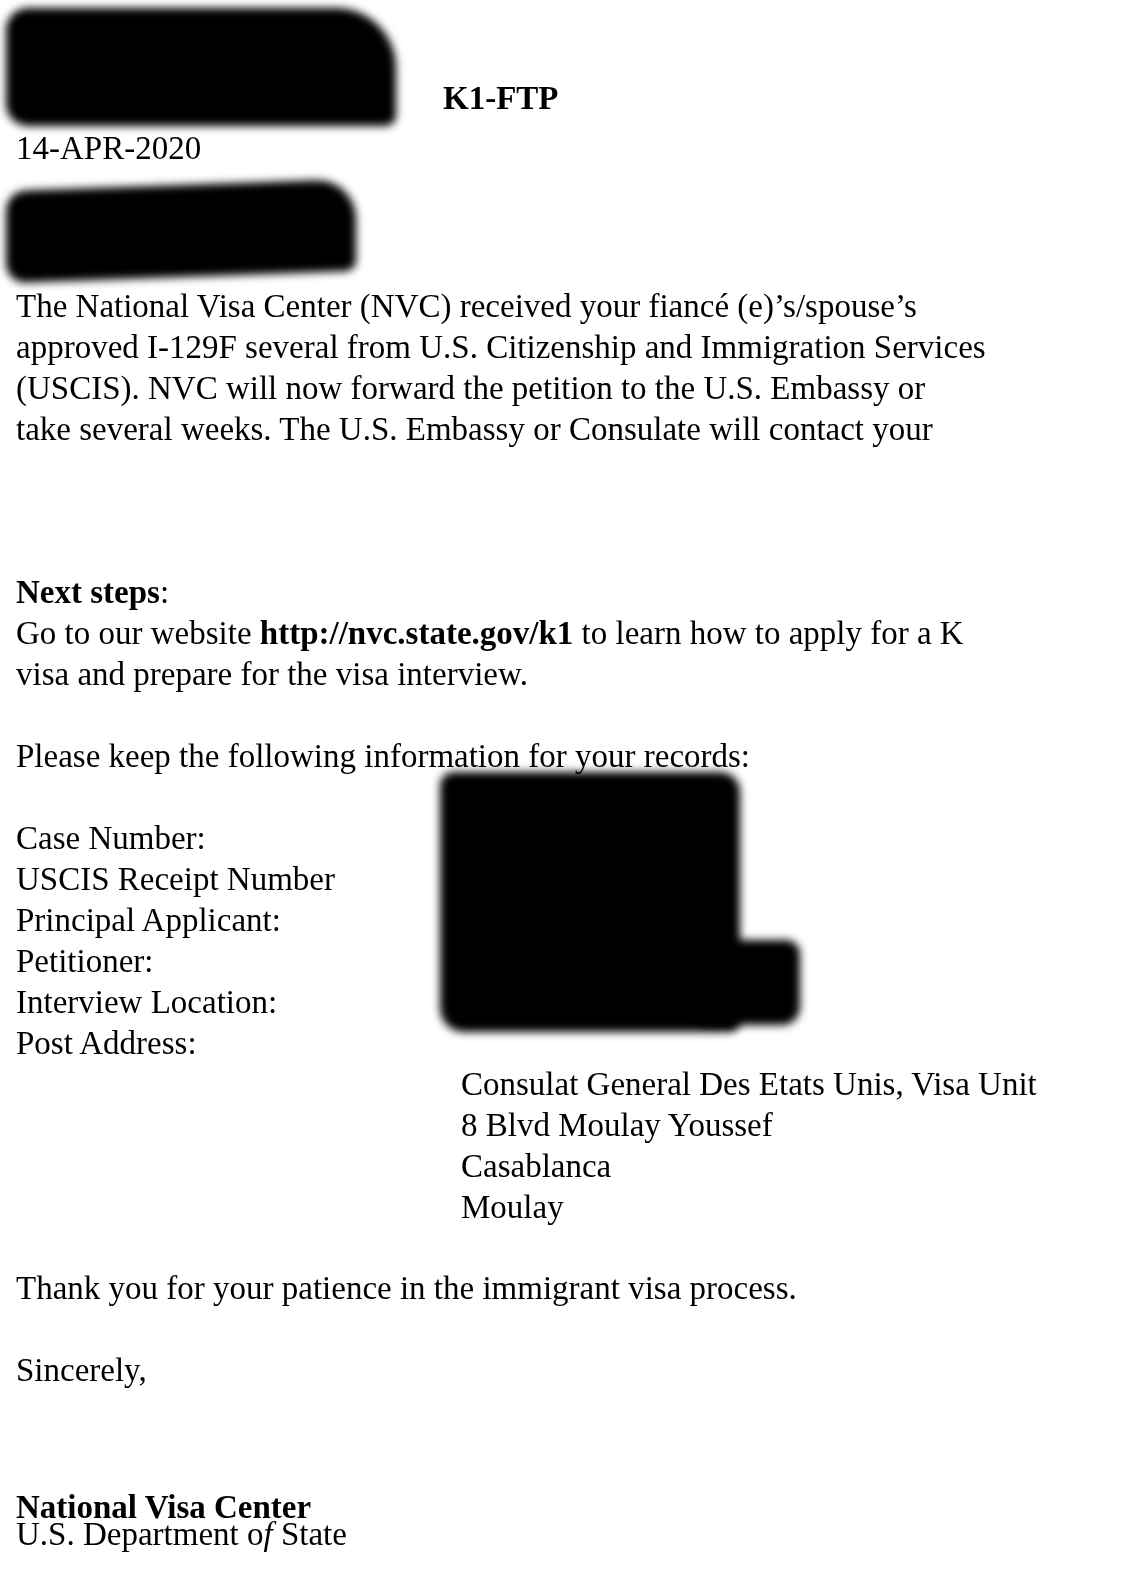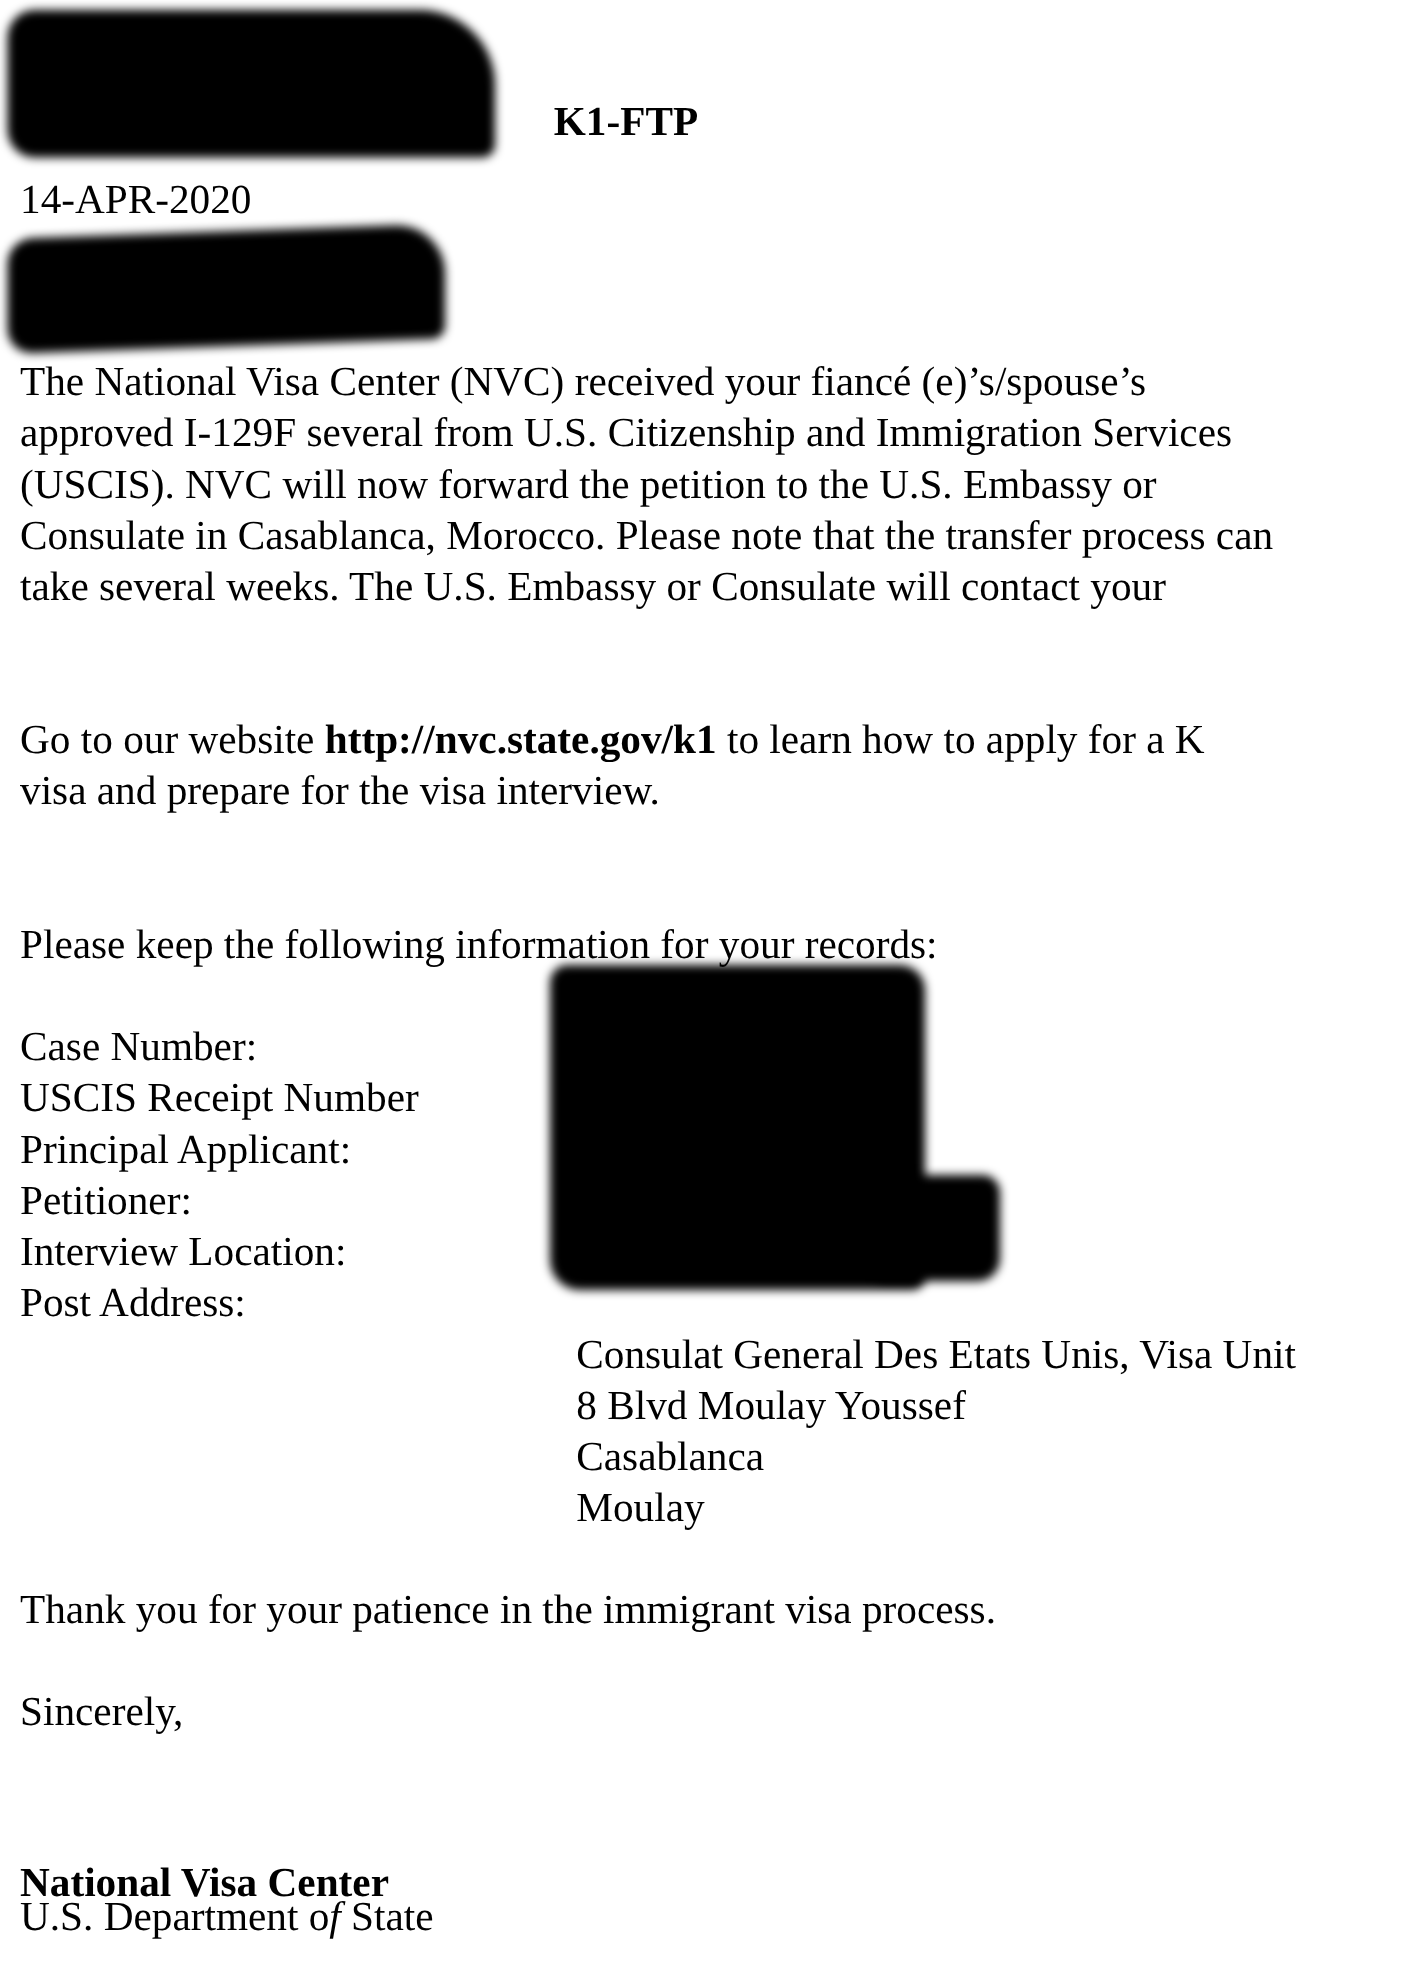--- a/index.html
+++ b/index.html
@@ -19,32 +19,34 @@
     .row { position: absolute; left: 16px; height: 41px; }
     .row .lbl { position: absolute; left: 0; white-space: nowrap; }
     .addr { position: absolute; left: 461px; white-space: nowrap; }
     .italic-f { font-style: italic; }
   </style>
 </head>
 <body>
 
 <div class="redact" style="left:6px; top:8px; width:390px; height:118px; border-radius:22px 60px 10px 22px;"></div>
 <div class="abs bold" style="left:443px; top:78px;">K1-FTP</div>
-<div class="abs" style="left:16px; top:140px;">14-APR-2020</div>
+<div class="abs" style="left:16px; top:128px;">14-APR-2020</div>
 <div class="redact" style="left:6px; top:185px; width:350px; height:92px; transform: skewY(-2deg); border-radius:20px 40px 10px 20px;"></div>
 
 <div class="para" style="top:286px;">
   <p>The National Visa Center (NVC) received your fiancé (e)’s/spouse’s</p>
   <p>approved I-129F several from U.S. Citizenship and Immigration Services</p>
   <p>(USCIS). NVC will now forward the petition to the U.S. Embassy or</p>
-  <p>Consulate in Casablanca, Morocco. Please note that the transfer process can</p>
   <p>take several weeks. The U.S. Embassy or Consulate will contact your</p>
 </div>
 
 <div class="para" style="top:572px;">
+  <p>
+    <span class="bold">Next steps</span><span>:</span>
+  </p>
   <p>
     <span>Go to our website </span><span class="bold">http://nvc.state.gov/k1</span><span> to learn how to apply for a K</span>
   </p>
   <p>visa and prepare for the visa interview.</p>
 </div>
 
 <div class="abs" style="left:16px; top:736px;">Please keep the following information for your records:</div>
 
 <div class="redact" style="left:440px; top:772px; width:300px; height:260px; border-radius:14px 20px 10px 24px;"></div>
 <div class="redact" style="left:700px; top:940px; width:100px; height:85px; border-radius:10px 14px 18px 6px;"></div>

